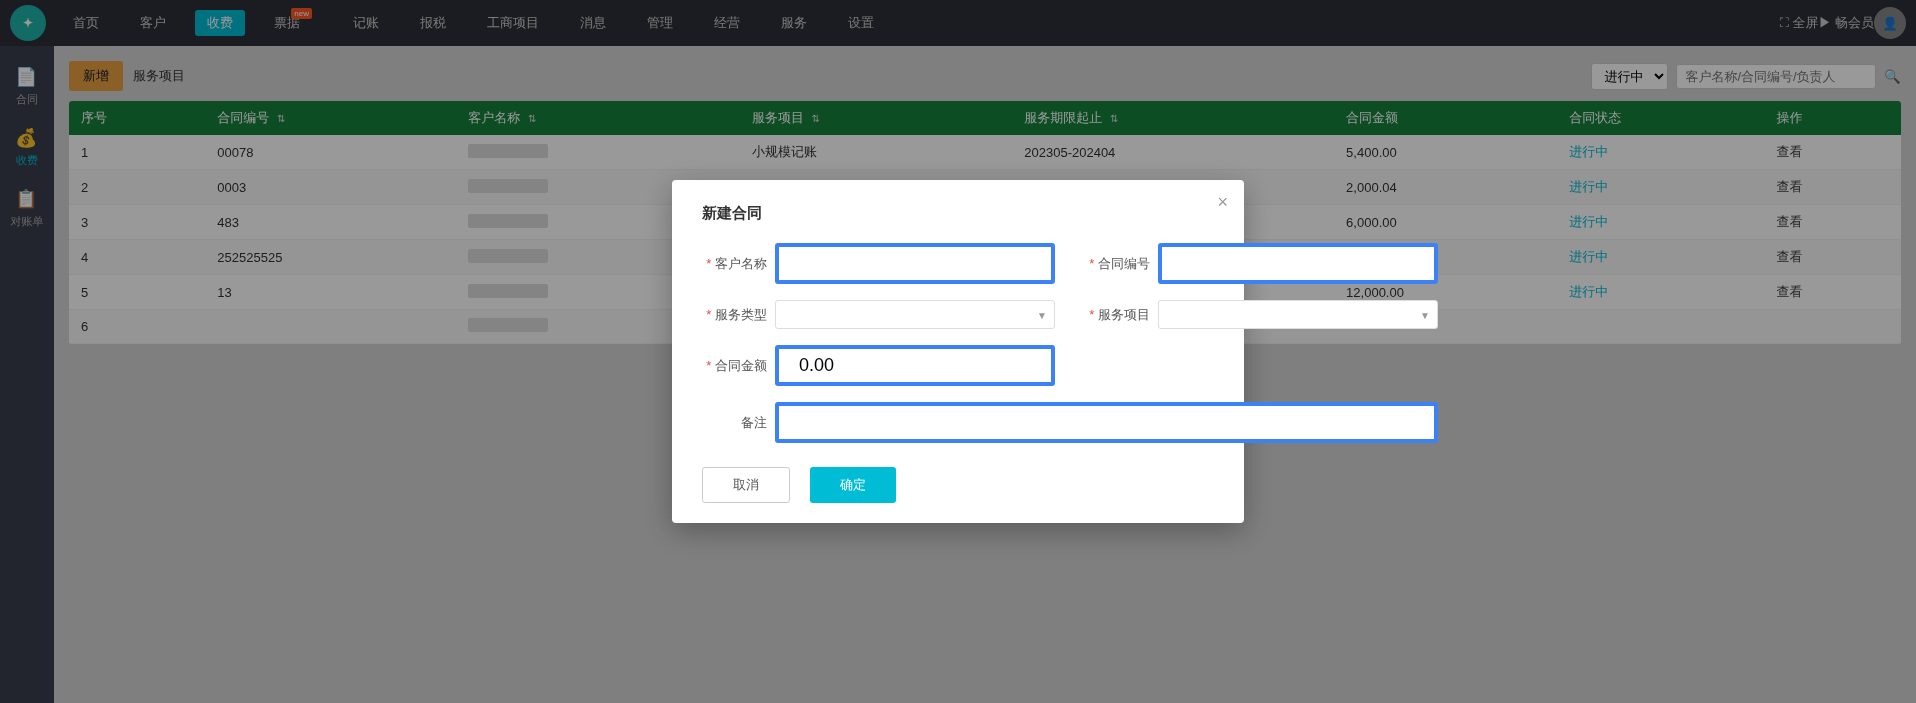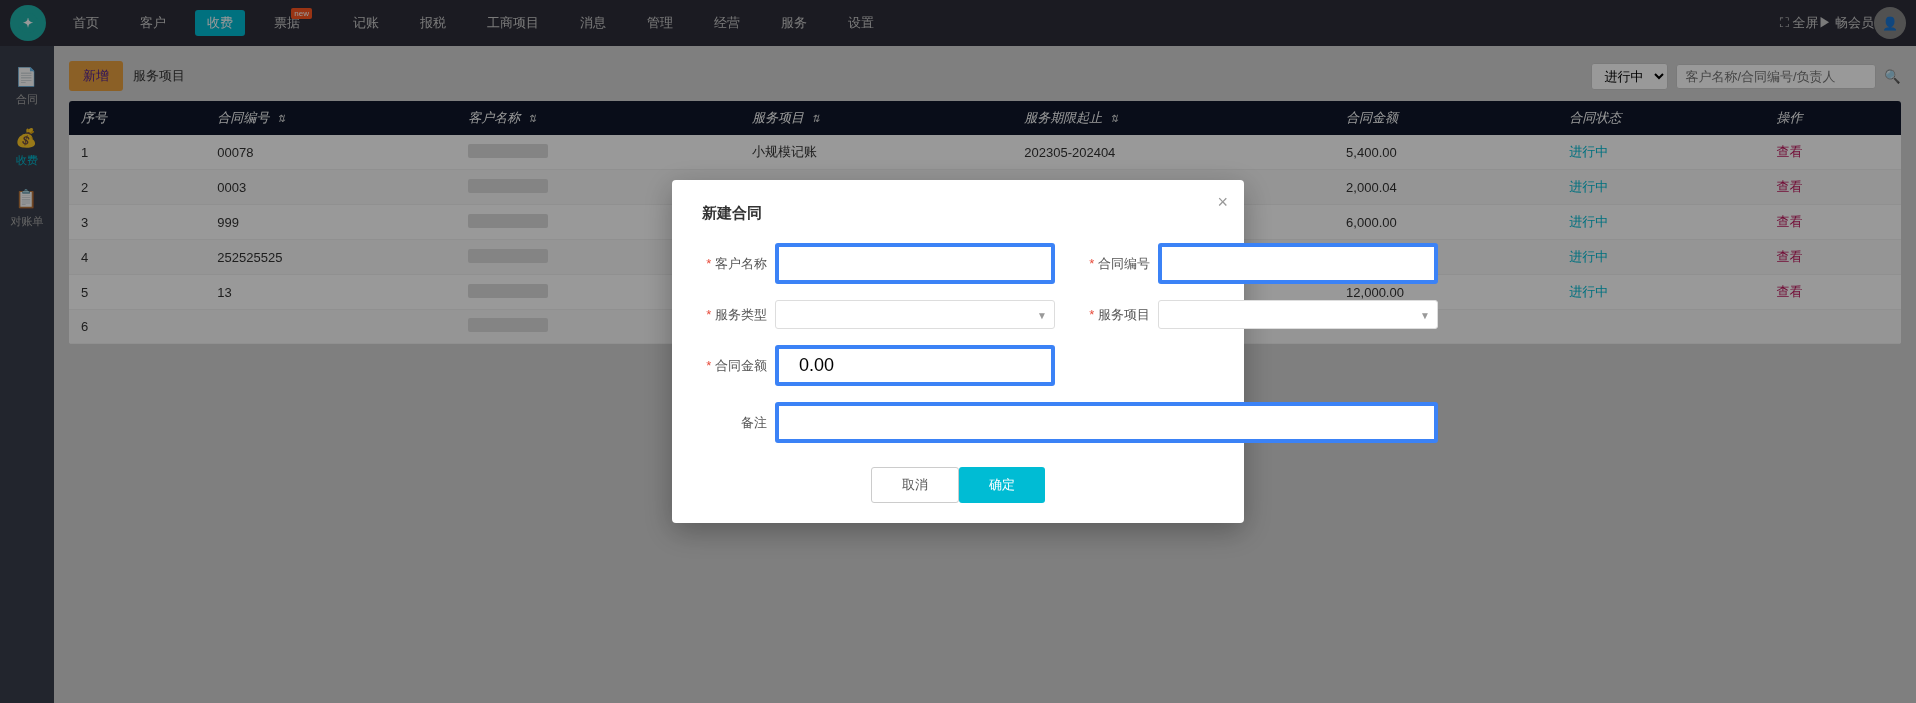--- a/index.html
+++ b/index.html
@@ -80,21 +80,21 @@
       padding: 15px;
       min-height: calc(703px - 46px);
       background: #d4d4d4;
     }
 
     
     .toolbar {
       display: flex; align-items: center; gap: 10px; margin-bottom: 10px;
     }
     .btn-new {
-      background: #e8a040; color: #4c1d95;
+      background: #e8a040; color: #0f172a;
       border: none; padding: 6px 14px; border-radius: 3px;
       cursor: pointer; font-size: 13px;
     }
     .toolbar-label { font-size: 13px; color: #333; }
     .toolbar-right {
       margin-left: auto;
       display: flex; align-items: center; gap: 8px;
     }
     .status-select {
       padding: 4px 8px; border: 1px solid #ccc; border-radius: 3px;
@@ -111,36 +111,36 @@
     
     .table-container {
       background: white;
       border-radius: 3px;
       overflow: hidden;
     }
     table {
       width: 100%;
       border-collapse: collapse;
     }
-    thead tr { background: #0f172a; color: white; font-style: italic; }
+    thead tr { background: #15803d; color: white; }
     thead th {
       padding: 8px 12px;
       text-align: left;
       font-weight: normal;
       font-size: 13px;
     }
     tbody tr { border-bottom: 1px solid #f0f0f0; }
     tbody tr:nth-child(even) { background: #f9f9f9; }
     tbody td { padding: 8px 12px; font-size: 13px; color: #333; }
     .sort-icon { font-size: 10px; margin-left: 4px; color: #ddd; }
     .status-badge {
       color: #00bcd4; font-size: 13px;
     }
     .action-link {
-      color: #be185d; cursor: pointer; text-decoration: none;
+      color: #404040; cursor: pointer; text-decoration: none;
     }
     .text-blurred {
       color: #ccc;
       background: #ddd;
       border-radius: 2px;
       display: inline-block;
       min-width: 80px; height: 14px;
     }
 
     
@@ -223,21 +223,21 @@
       outline: none;
     }
     .date-icon {
       position: absolute; right: 8px; top: 50%; transform: translateY(-50%);
       color: #999; font-size: 14px; cursor: pointer;
     }
     .full-row {
       grid-column: 1 / -1;
     }
     .modal-footer {
-      display: flex; justify-content: center; 
+      display: flex; gap: 20px;
       margin-top: 24px;
     }
     .btn-cancel {
       padding: 8px 30px;
       border: 1px solid #ccc;
       border-radius: 3px;
       background: white;
       color: #555;
       cursor: pointer;
       font-size: 13px;
@@ -351,21 +351,21 @@
         <td>0003</td>
         <td><span class="text-blurred"></span></td>
         <td>小规模记账</td>
         <td>202305-202404</td>
         <td>2,000.04</td>
         <td><span class="status-badge">进行中</span></td>
         <td><a class="action-link">查看</a></td>
       </tr>
           <tr>
         <td>3</td>
-        <td>999</td>
+        <td>483</td>
         <td><span class="text-blurred"></span></td>
         <td>小规模记账</td>
         <td>202305-202404</td>
         <td>6,000.00</td>
         <td><span class="status-badge">进行中</span></td>
         <td><a class="action-link">查看</a></td>
       </tr>
           <tr>
         <td>4</td>
         <td>252525525</td>

